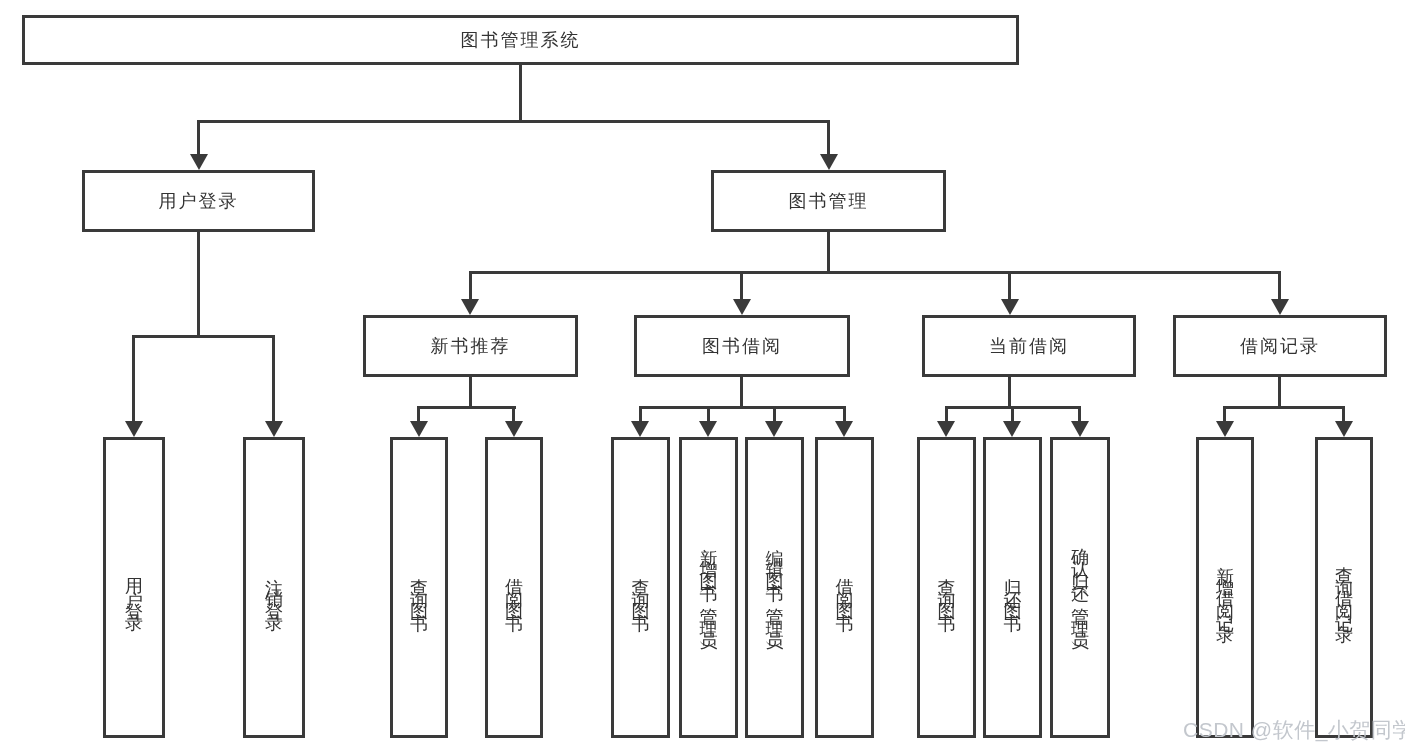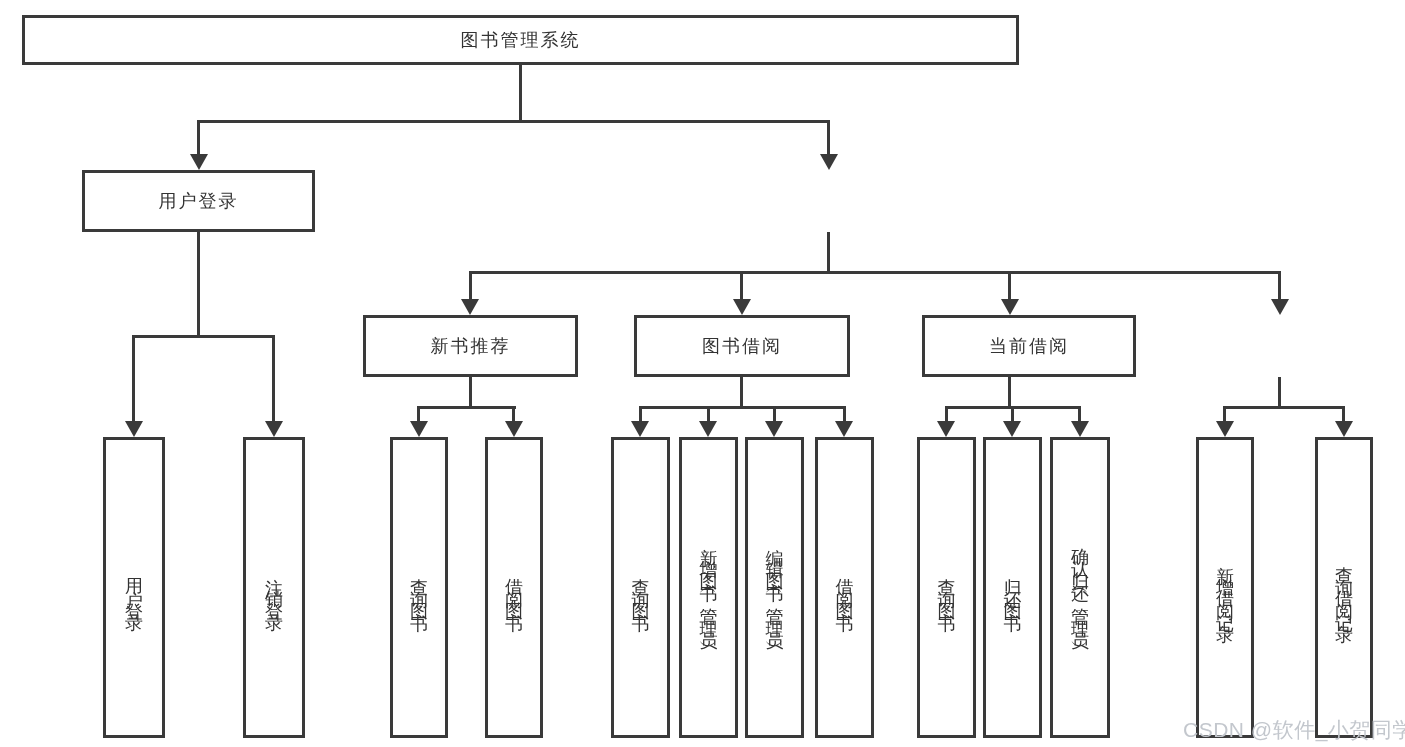--- a/index.html
+++ b/index.html
@@ -33,29 +33,35 @@
 
 <div class="stage">
 
   <div class="box h" style="left:22px;top:15px;width:997px;height:50px;">
     <span class="lbl">图书管理系统</span>
   </div>
 
   <div class="box h" style="left:82px;top:170px;width:233px;height:62px;">
     <span class="lbl">用户登录</span>
   </div>
+  <div class="box h" style="left:711px;top:170px;width:235px;height:62px;">
+    <span class="lbl">图书管理</span>
+  </div>
 
   <div class="box h" style="left:363px;top:315px;width:215px;height:62px;">
     <span class="lbl">新书推荐</span>
   </div>
   <div class="box h" style="left:634px;top:315px;width:216px;height:62px;">
     <span class="lbl">图书借阅</span>
   </div>
   <div class="box h" style="left:903px;top:315px;width:214px;height:62px;margin-left:19px;">
     <span class="lbl">当前借阅</span>
+  </div>
+  <div class="box h" style="left:1173px;top:315px;width:214px;height:62px;">
+    <span class="lbl">借阅记录</span>
   </div>
 
   <div class="box v" style="left:103px;top:437px;width:62px;height:301px;">
     <span class="lbl">用户登录</span>
   </div>
   <div class="box v" style="left:243px;top:437px;width:62px;height:301px;">
     <span class="lbl">注销登录</span>
   </div>
 
   <div class="box v" style="left:390px;top:437px;width:58px;height:301px;">

